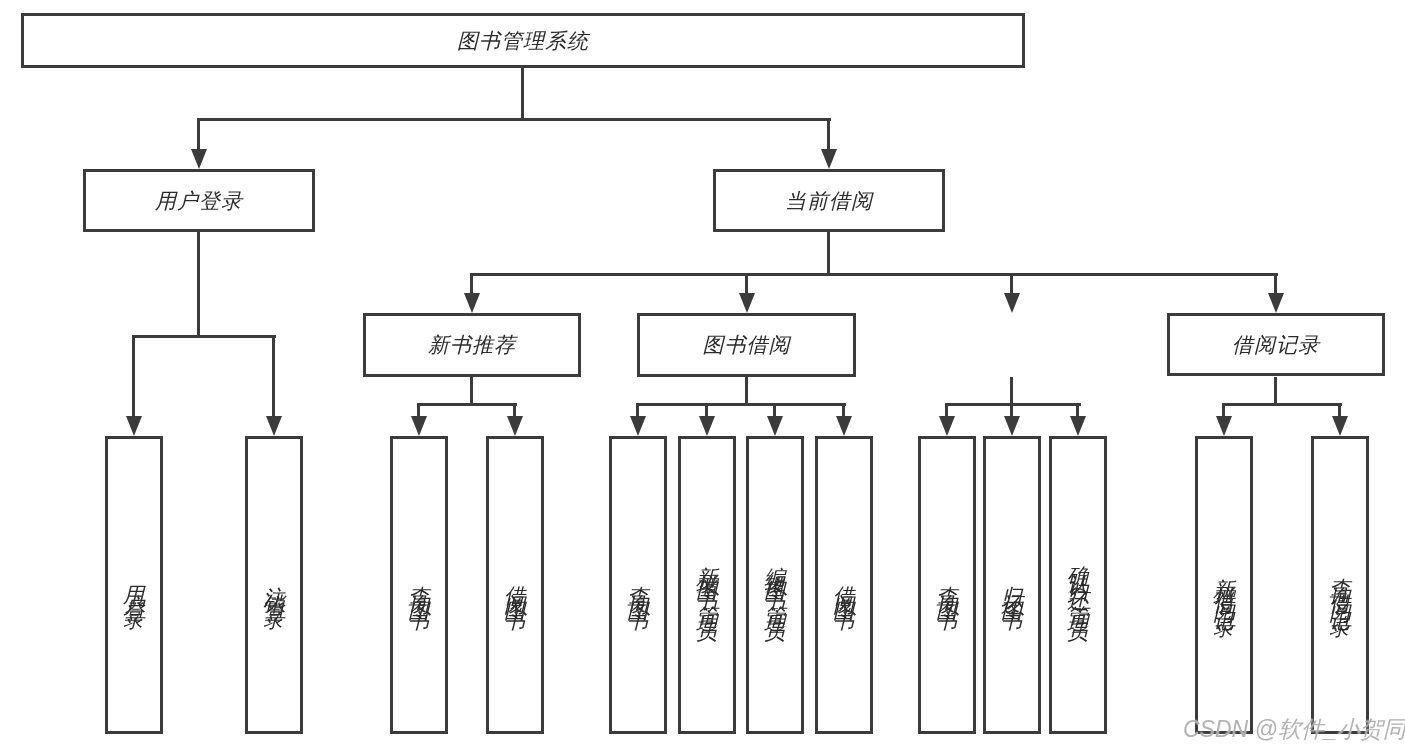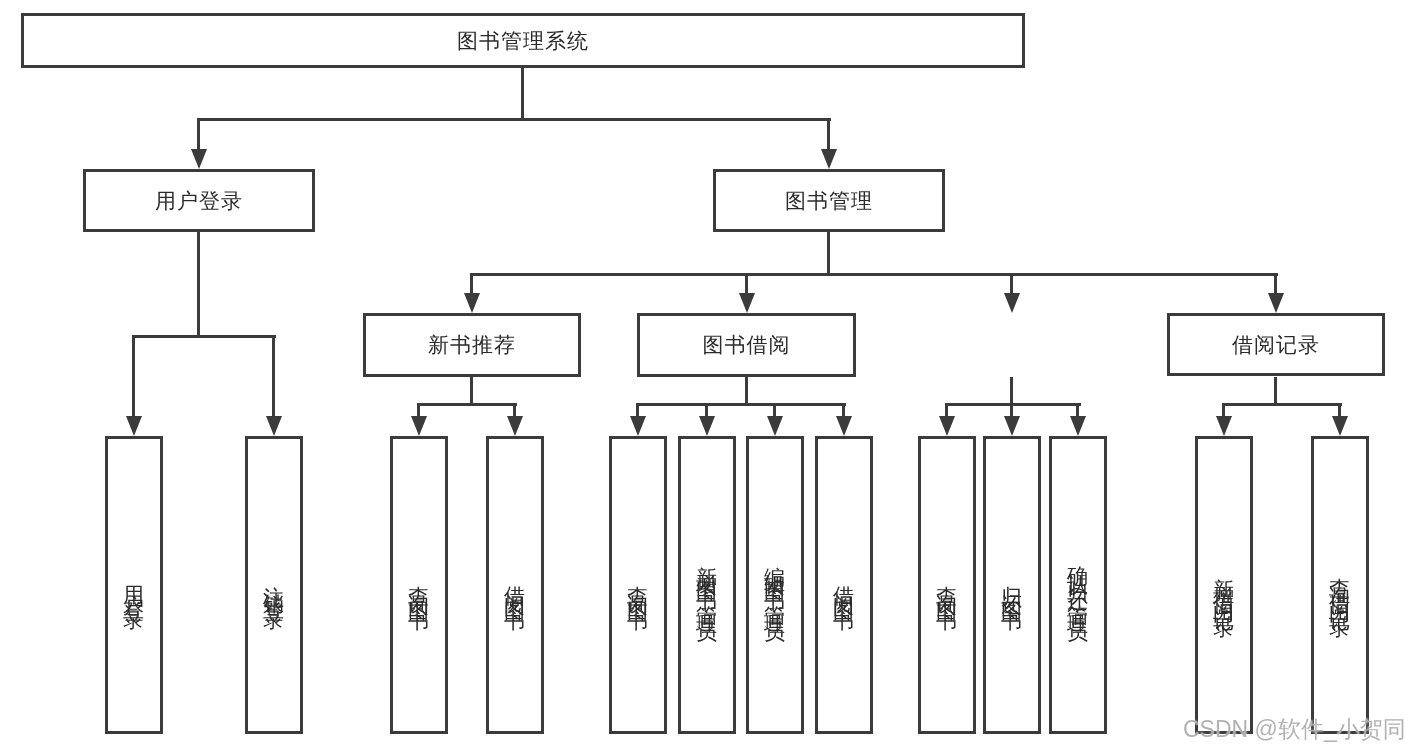--- a/index.html
+++ b/index.html
@@ -6,20 +6,21 @@
     --line:#3b3b3b;
     --text:#2b2b2b;
   }
   html,body{margin:0;padding:0;background:#ffffff;}
   #canvas{
     position:relative;
     width:1405px;height:747px;
     background:#ffffff;
     font-family:"Liberation Sans","DejaVu Sans",sans-serif;
     overflow:hidden;
+    font-style:italic;
   }
   .box{
     position:absolute;
     box-sizing:border-box;
     border:3px solid var(--line);
     background:#ffffff;
     display:flex;align-items:center;justify-content:center;
     color:var(--text);
   }
   .box.h-label span{
@@ -66,21 +67,21 @@
   <div class="hline" style="left:197px;top:118px;width:634px"></div>
   <div class="vline" style="left:197px;top:118px;height:33px"></div>
   <div class="vline" style="left:827px;top:118px;height:33px"></div>
   <div class="arrow" style="left:191px;top:149px"></div>
   <div class="arrow" style="left:821px;top:149px"></div>
 
   <div class="box h-label" style="left:83px;top:169px;width:232px;height:63px">
     <span>用户登录</span>
   </div>
   <div class="box h-label" style="left:713px;top:169px;width:232px;height:63px">
-    <span>图书管理</span>
+    <span>当前借阅</span>
   </div>
 
   <div class="vline" style="left:197px;top:232px;height:104px"></div>
   <div class="hline" style="left:132px;top:335px;width:144px"></div>
   <div class="vline" style="left:132px;top:335px;height:81px"></div>
   <div class="vline" style="left:272px;top:335px;height:81px"></div>
   <div class="arrow" style="left:126px;top:416px"></div>
   <div class="arrow" style="left:266px;top:416px"></div>
 
   <div class="vline" style="left:827px;top:232px;height:44px"></div>

